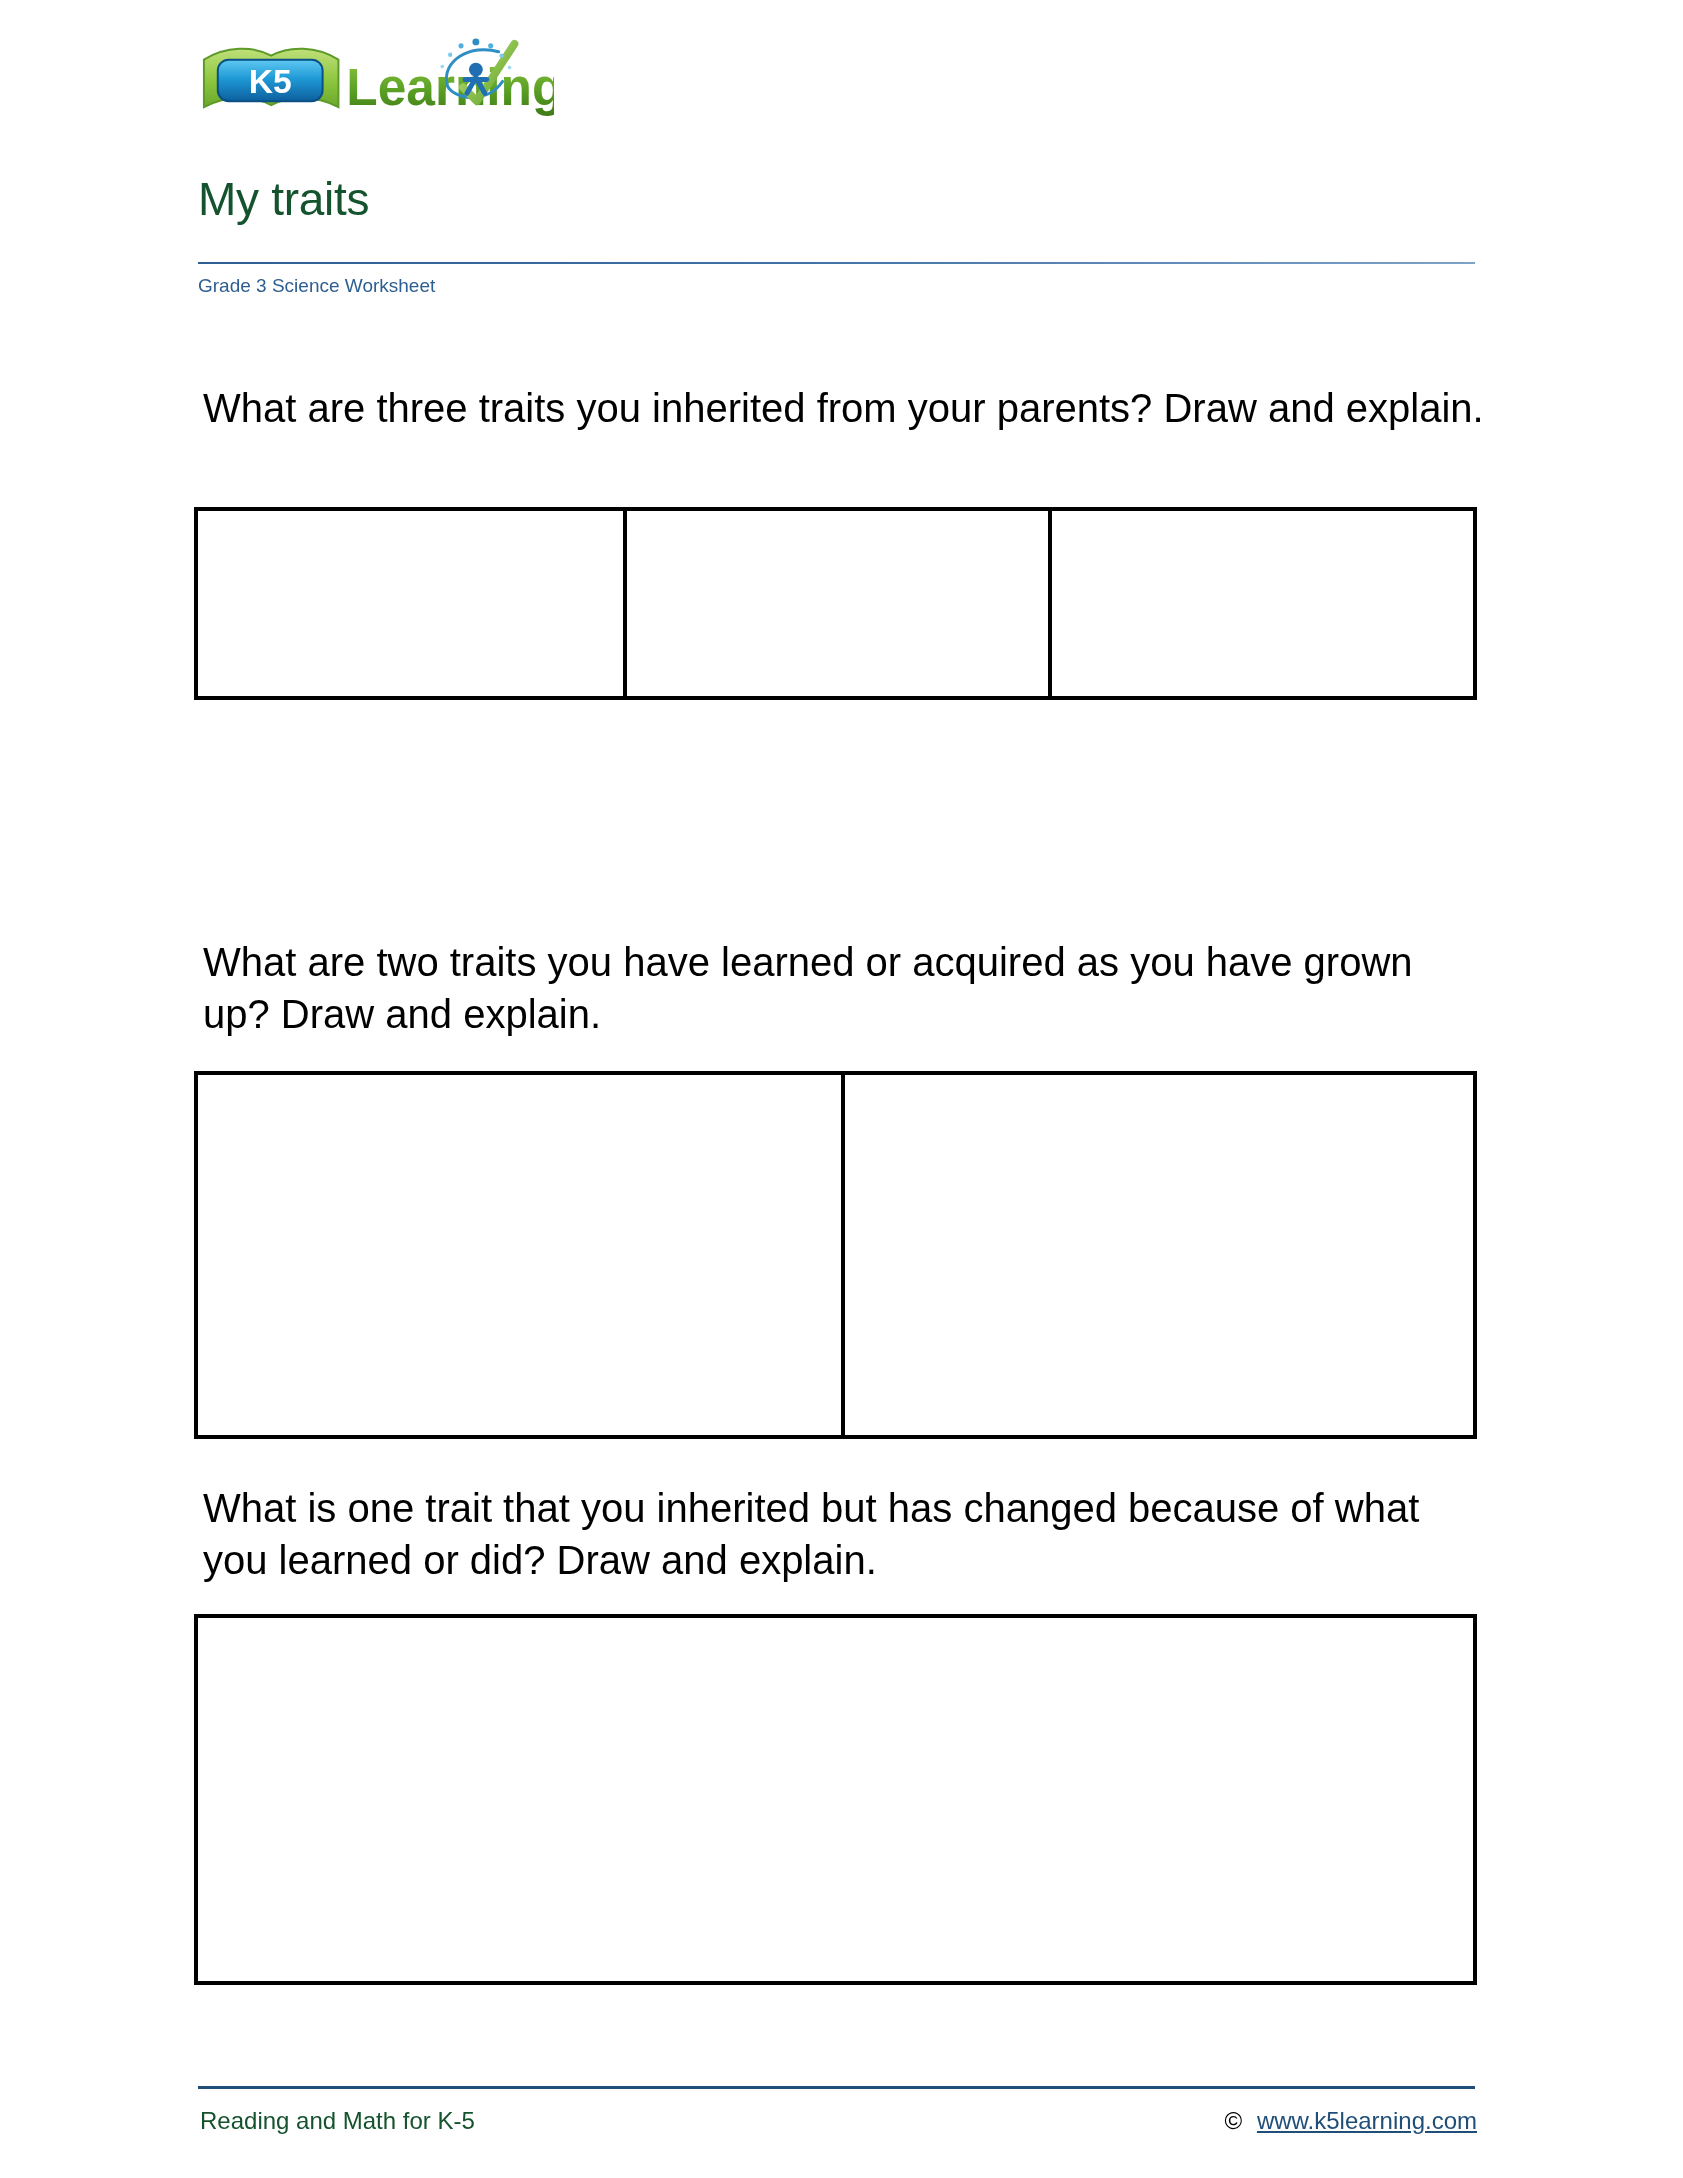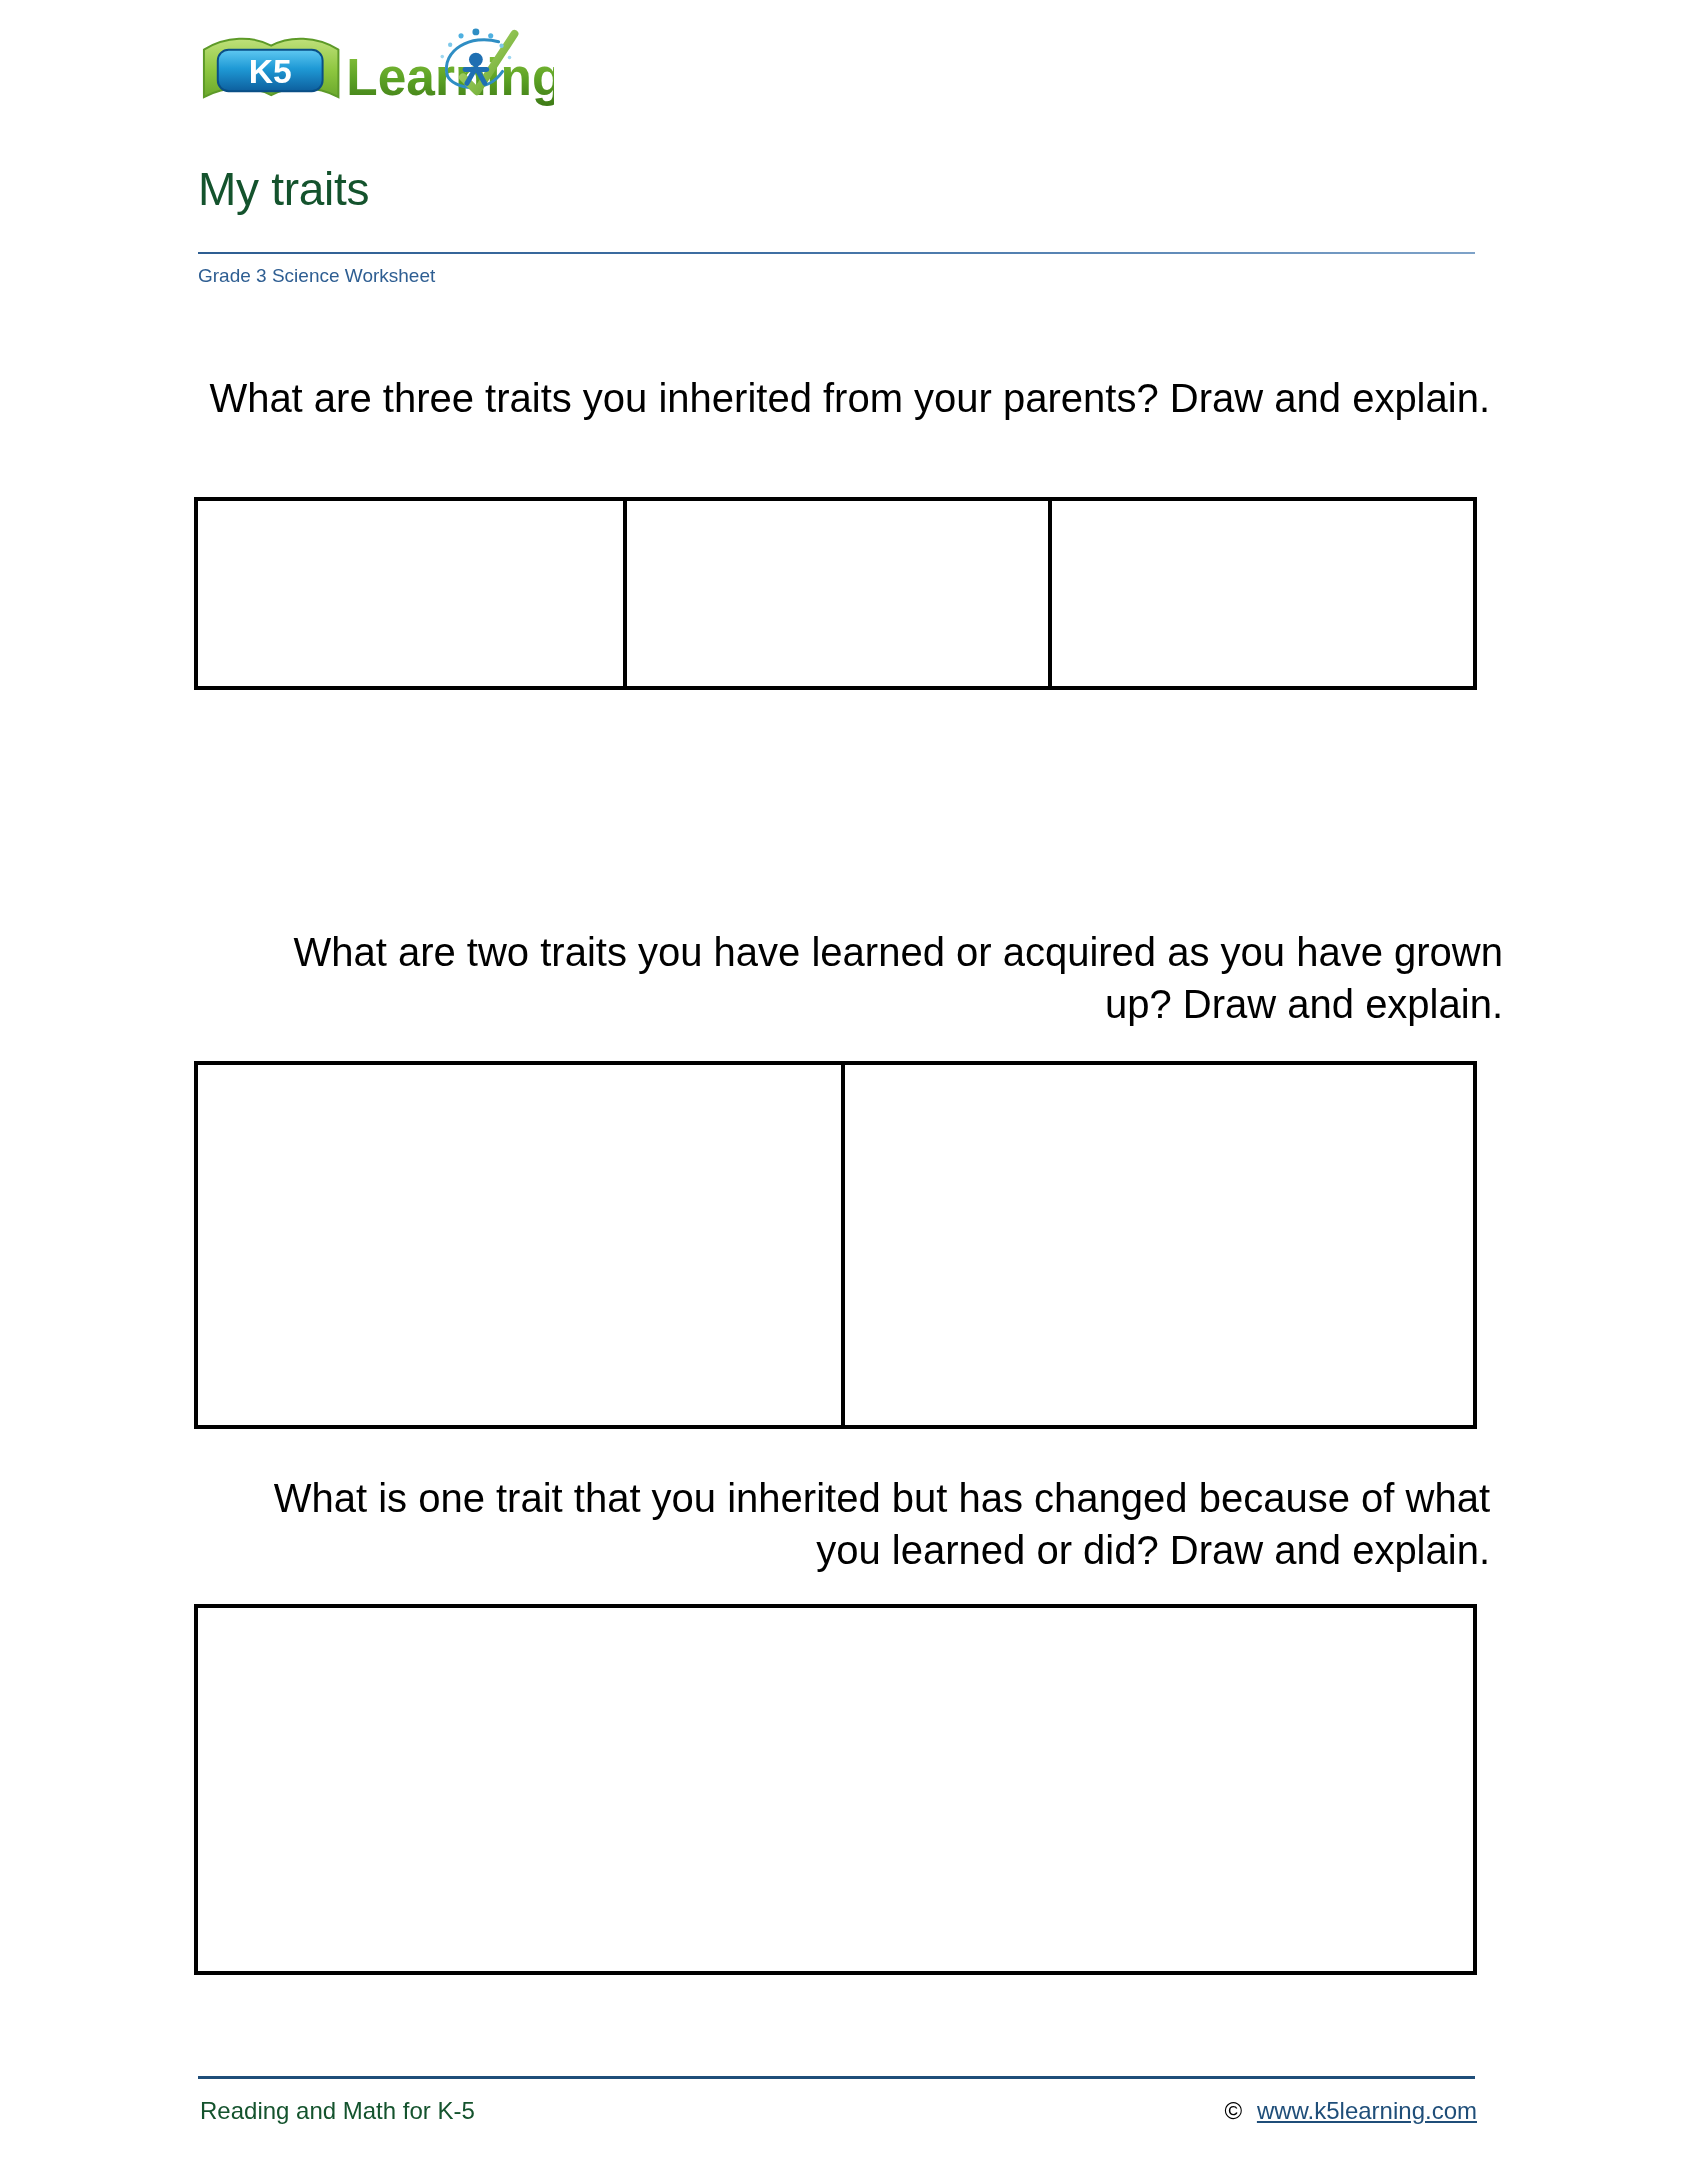--- a/index.html
+++ b/index.html
@@ -10,25 +10,24 @@
   body {
     width: 1683px;
     height: 2178px;
     font-family: "Liberation Sans", sans-serif;
     position: relative;
     overflow: hidden;
   }
 
   .page {
     position: absolute;
-    left: 0; top: 0;
+    left: 0; top: 10px;
     width: 1683px;
     height: 1951px;
     background: #ffffff;
-    text-align: right;
   }
 
   
   .logo-wrap {
     position: absolute;
     left: 198px;
     top: 20px;
     width: 356px;
     height: 91px;
   }
@@ -67,21 +66,21 @@
   
   .question {
     position: absolute;
     left: 203px;
     width: 1287px;
     font-size: 40px;
     color: #000000;
     line-height: 1.30;
   }
   #q1 { top: 372px; }
-  #q2 { top: 926px; margin-left: 13px; }
+  #q2 { top: 926px; }
   #q3 { top: 1472px; }
 
   
   .boxrow {
     position: absolute;
     left: 194px;
     display: flex;
     border: 4px solid #000000;
     box-sizing: border-box;
     background: #ffffff;

